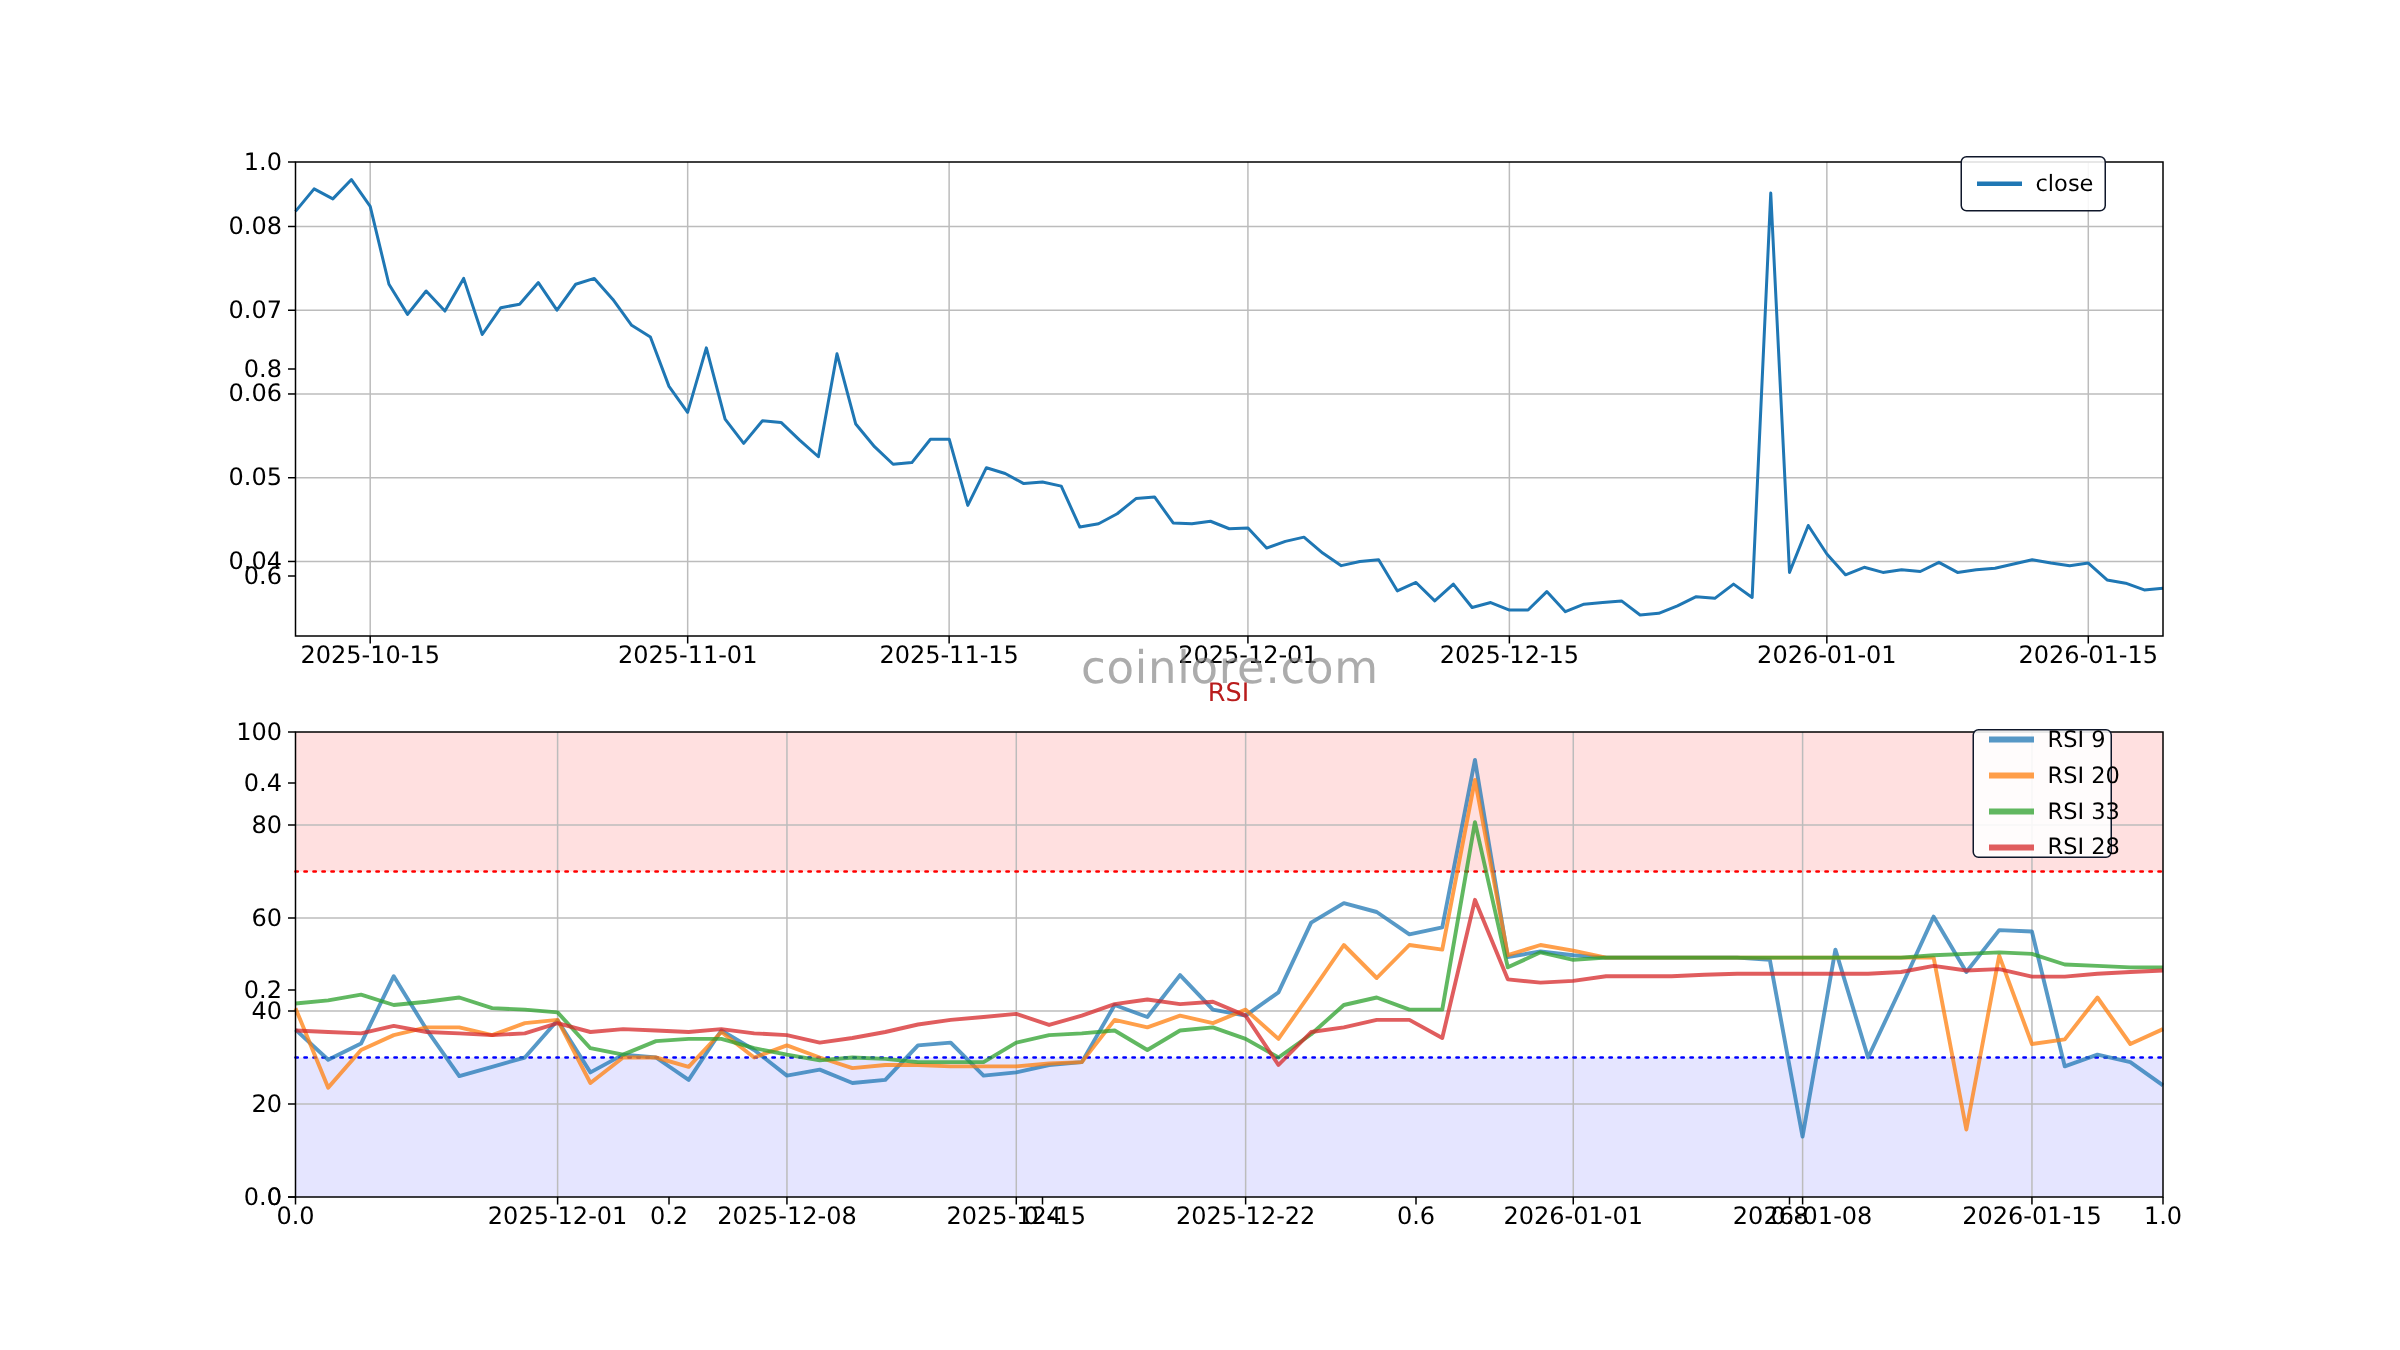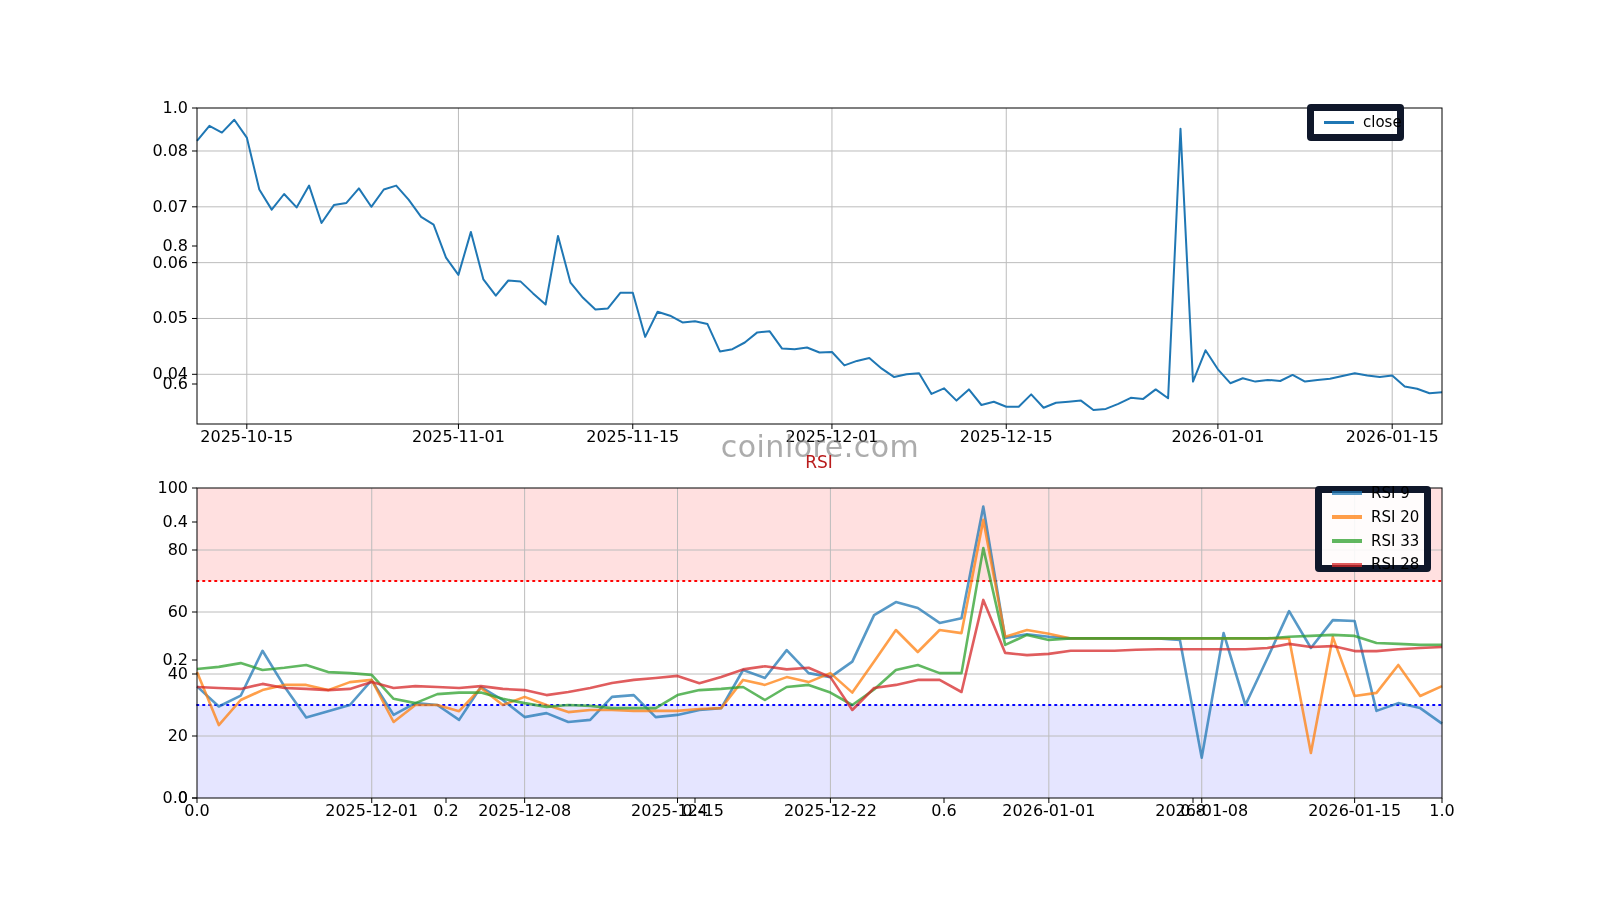--- a/index.html
+++ b/index.html
@@ -1,20 +1,20 @@
 <!DOCTYPE html>
 <html><head>
 <meta charset="utf-8">
 <style>
   html,body{margin:0;padding:0;background:#ffffff;}
   body{width:1600px;height:900px;position:relative;overflow:hidden;
        font-family:"DejaVu Sans","Liberation Sans",sans-serif;}
   #figure{position:absolute;left:0;top:0;width:1600px;height:900px;}
   #chart-svg{position:absolute;left:0;top:0;}
-  .legend-box{position:absolute;border:7px solid #0f172a;border-radius:4px;
+  .legend-box{position:absolute;border:1px solid #0f172a;border-radius:4px;
       background:rgba(255,255,255,0.88);padding:6px 10px;box-sizing:border-box;
       display:flex;flex-direction:column;justify-content:center;gap:5px;}
   .legend-row{display:flex;align-items:center;gap:9px;white-space:nowrap;}
   .legend-swatch{width:30px;height:3px;flex:0 0 30px;}
   .legend-swatch.thick{height:4px;opacity:0.75;}
   .legend-label{font-size:15px;color:#000;line-height:1.25;}
   #watermark{position:absolute;left:820px;top:446px;transform:translate(-50%,-50%);
       font-size:30px;color:#808080;opacity:0.65;letter-spacing:0.5px;}
   #rsi-title{position:absolute;left:819px;top:462px;transform:translate(-50%,-50%);
       font-size:17px;color:#b91c1c;}
@@ -138,21 +138,21 @@
 
   <div id="rsi-title">RSI</div>
 
   <div class="legend-box" id="legend-top" style="left:1307px;top:104px;width:97px;height:37px;">
     <div class="legend-row">
       <span class="legend-swatch" style="background: rgb(31, 119, 180);"></span>
       <span class="legend-label">close</span>
     </div>
   </div>
 
-  <div class="legend-box" id="legend-bottom" style="left:1315px;top:486px;width:116px;height:86px;">
+  <div class="legend-box" id="legend-bottom" style="left:1315px;top:486px;width:93px;height:86px;">
     <div class="legend-row">
       <span class="legend-swatch thick" style="background: rgb(31, 119, 180);"></span>
       <span class="legend-label">RSI 9</span>
     </div>
     <div class="legend-row">
       <span class="legend-swatch thick" style="background: rgb(255, 127, 14);"></span>
       <span class="legend-label">RSI 20</span>
     </div>
     <div class="legend-row">
       <span class="legend-swatch thick" style="background: rgb(44, 160, 44);"></span>

